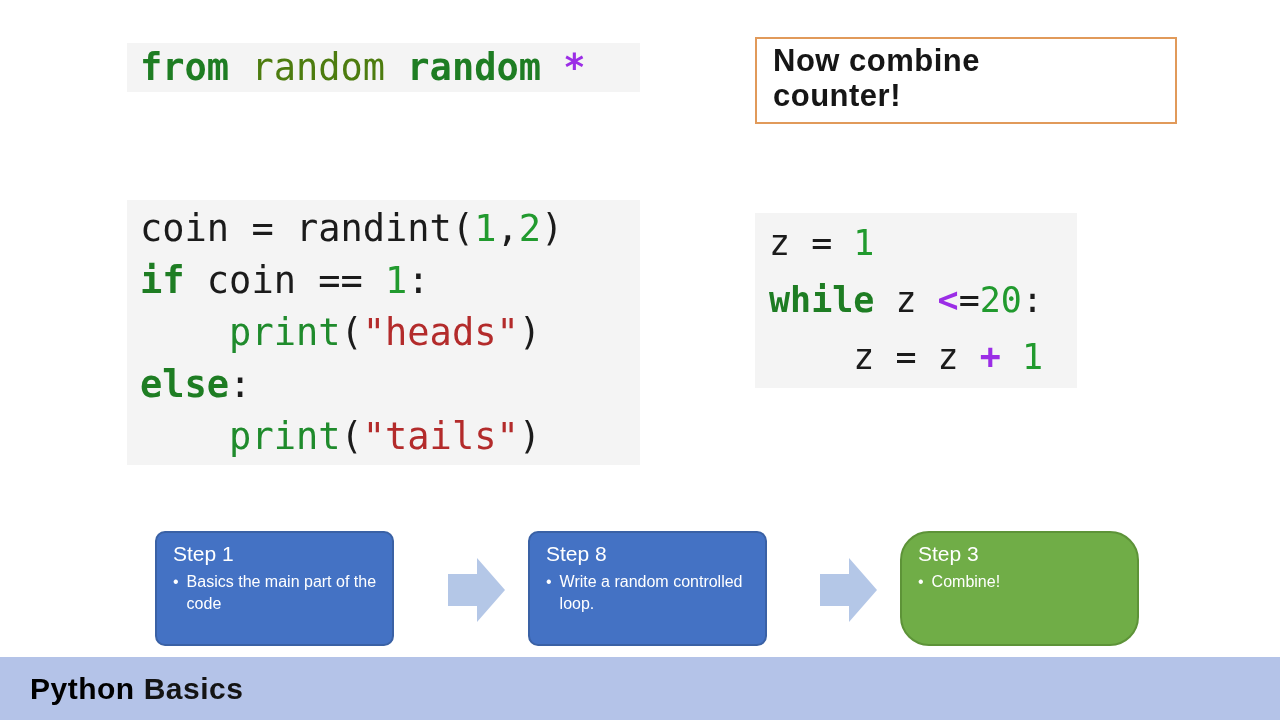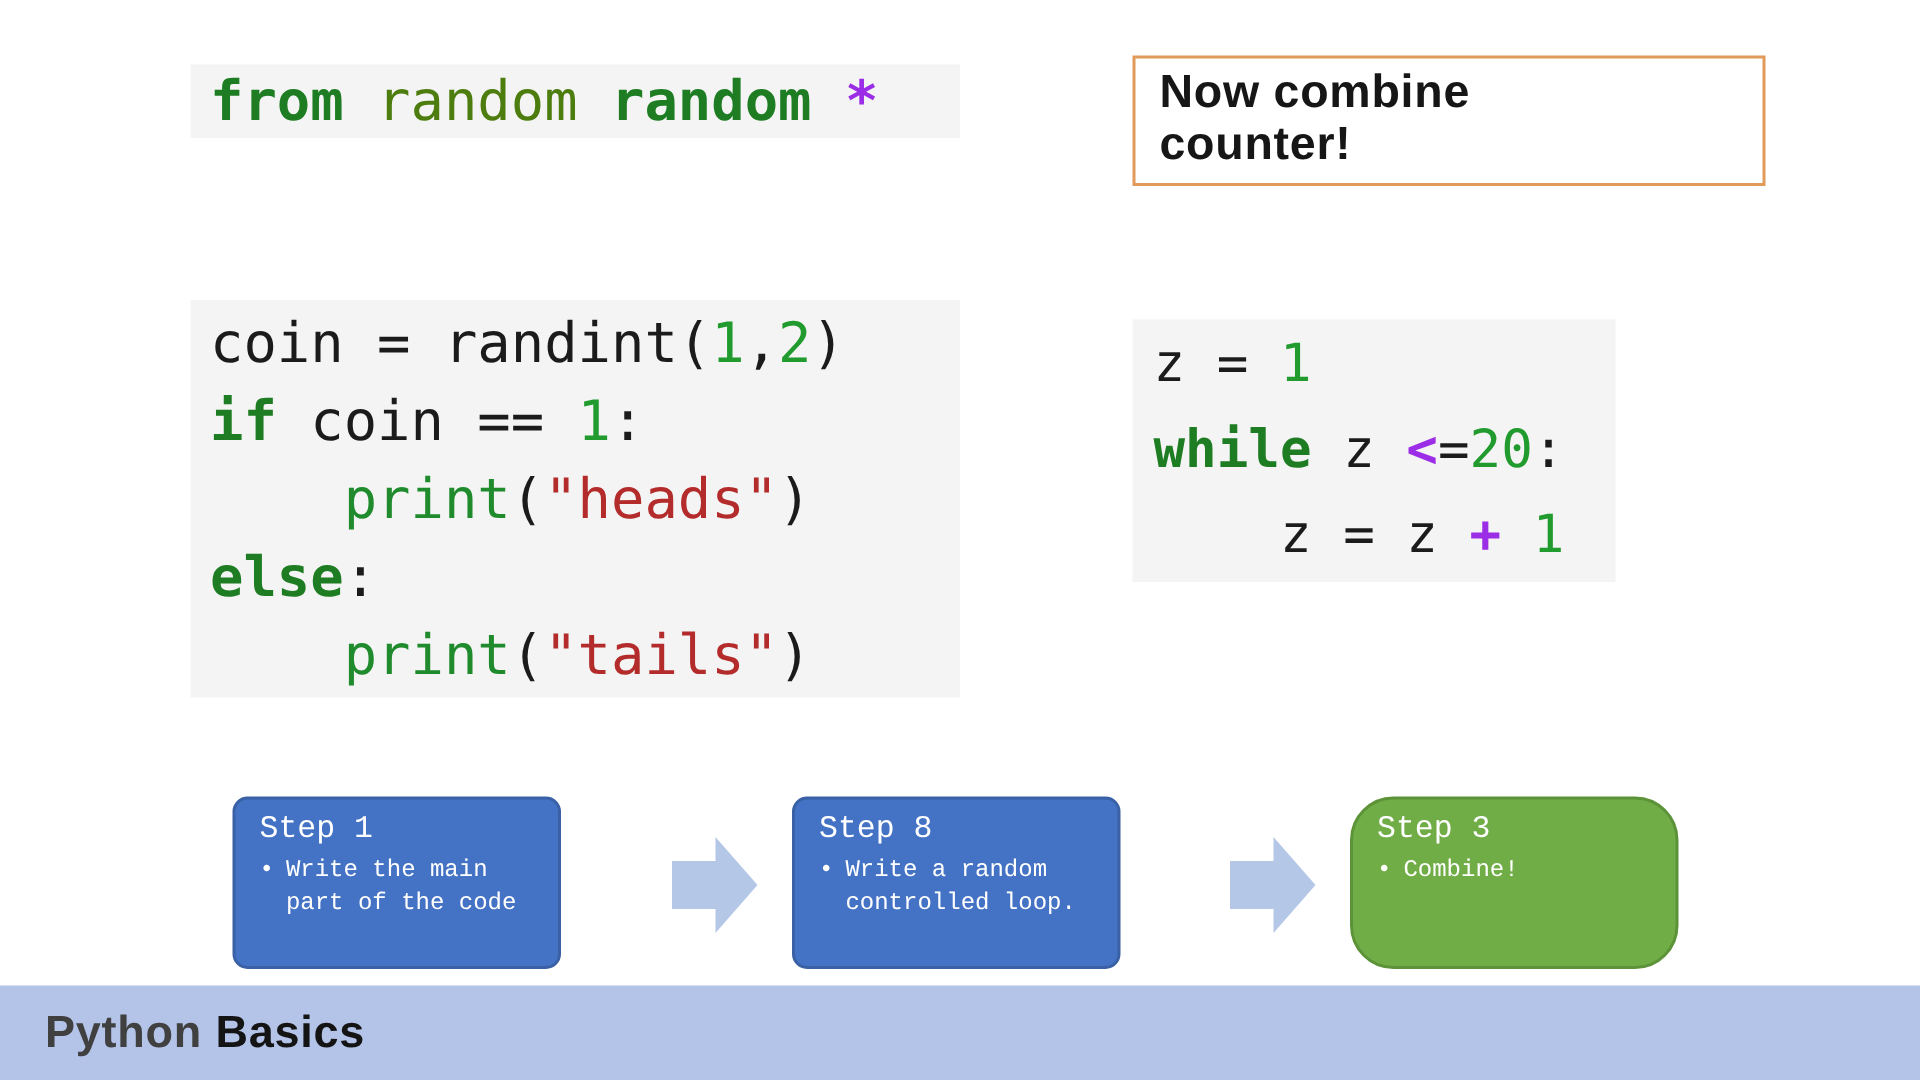--- a/index.html
+++ b/index.html
@@ -23,22 +23,22 @@
 
   
   #callout{
     position:absolute;left:755px;top:37px;width:422px;height:87px;
     border:2px solid;padding:5px 16px;
     font-size:31px;font-weight:bold;line-height:1.12;letter-spacing:0.5px;
   }
 
   
   .step{
-    position:absolute;top:531px;width:219px;height:115px;
-    border-radius:10px;border:2px solid;color:#ffffff;font-family:Liberation Mono, monospace;
+    position:absolute;top:531px;width:239px;height:115px;
+    border-radius:10px;border:2px solid;color:#ffffff;
   }
   #step-1{left:155px;}
   #step-2{left:528px;}
   #step-3{left:900px;}
   .step-title{margin:9px 0 5px 16px;font-size:21px;font-weight:normal;}
   .step-bullet{display:flex;margin-left:16px;font-size:16px;line-height:1.35;}
   .bullet-dot{margin-right:8px;}
   .bullet-text{max-width:205px;}
   .arrow{position:absolute;top:558px;width:57px;height:64px;}
   #arrow-1{left:448px;}
@@ -63,21 +63,21 @@
   <div>Now combine</div>
   <div>counter!</div>
 </div>
 
 <pre id="code-while" class="code" style="background: rgb(244, 244, 244);"><div><span style="color: rgb(27, 27, 27);">z = </span><span style="color: rgb(33, 154, 46);">1</span></div><div><span style="color: rgb(30, 125, 35); font-weight: bold;">while</span><span style="color: rgb(27, 27, 27);"> z </span><span style="color: rgb(155, 45, 230); font-weight: bold;">&lt;</span><span style="color: rgb(27, 27, 27);">=</span><span style="color: rgb(33, 154, 46);">20</span><span style="color: rgb(27, 27, 27);">:</span></div><div><span style="color: rgb(27, 27, 27);">    z = z </span><span style="color: rgb(155, 45, 230); font-weight: bold;">+</span><span style="color: rgb(27, 27, 27);"> </span><span style="color: rgb(33, 154, 46);">1</span></div></pre>
 
 <div id="step-1" class="step" style="background: rgb(68, 114, 196); border-color: rgb(58, 97, 165);">
   <div class="step-title">Step 1</div>
   <div class="step-bullet">
     <span class="bullet-dot">•</span>
-    <span class="bullet-text">Write the main part of the code</span>
+    <span class="bullet-text">Basics the main part of the code</span>
   </div>
 </div>
 
 <div id="arrow-1" class="arrow">
   <svg width="57" height="64" viewBox="0 0 57 64">
       <polygon points="0,16 29,16 29,0 57,32 29,64 29,48 0,48" fill="#b4c7e7"></polygon>
     </svg>
 </div>
 
 <div id="step-2" class="step" style="background: rgb(68, 114, 196); border-color: rgb(58, 97, 165);">
@@ -96,15 +96,15 @@
 
 <div id="step-3" class="step" style="background: rgb(112, 173, 71); border-color: rgb(93, 147, 56); border-radius: 29px;">
   <div class="step-title">Step 3</div>
   <div class="step-bullet">
     <span class="bullet-dot">•</span>
     <span class="bullet-text">Combine!</span>
   </div>
 </div>
 
 <div id="footer" style="background: rgb(180, 195, 232);">
-  <span class="w1" style="color: #404040; text-align: right;">Python</span>
+  <span class="w1" style="color: #000000; text-align: right;">Python</span>
   <span class="w2" style="color: rgb(20, 20, 20);">Basics</span>
 </div>
 
 </body></html>

